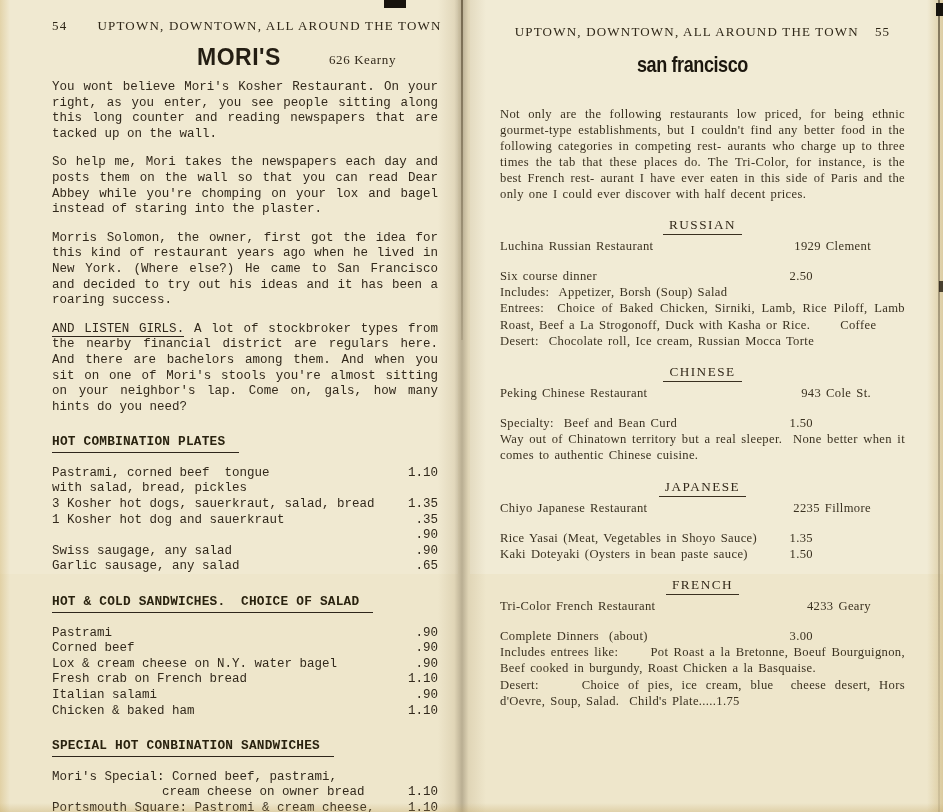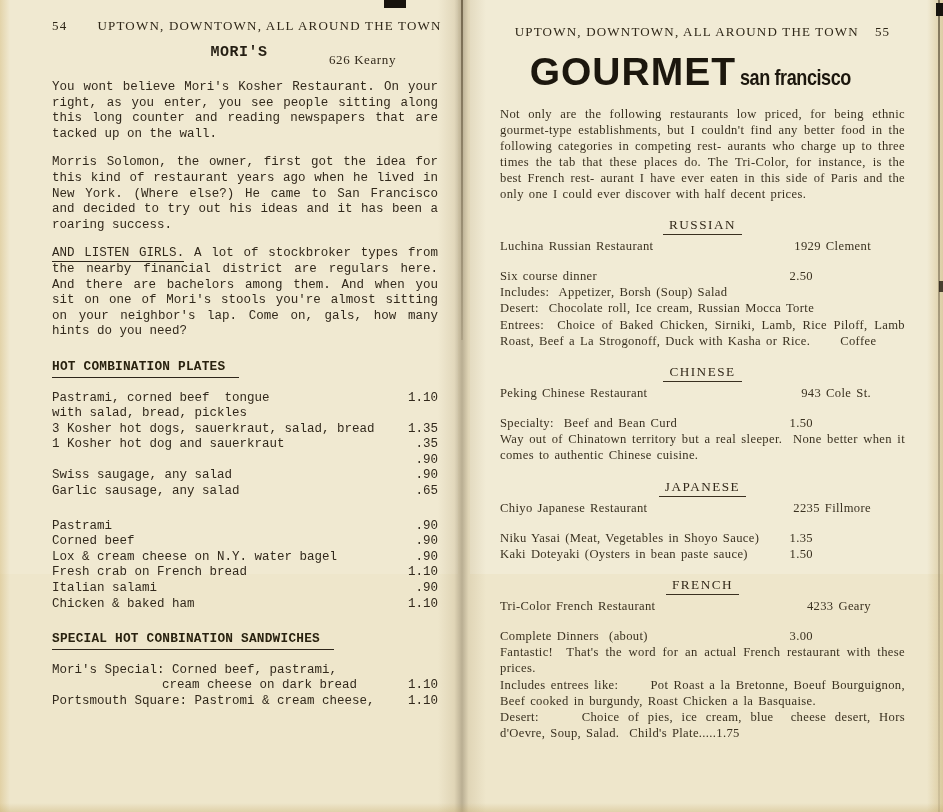--- a/index.html
+++ b/index.html
@@ -52,22 +52,22 @@
   }
   .page-left .runhead{justify-content:flex-start;}
   .runhead .pnum{font-size:13px;}
   .page-left .pnum{margin-right:30px;}
   .page-right .pnum{margin-left:16px;}
 
   
   .title-row{position:relative;height:32px;margin-top:10px;}
   .moris{
     position:absolute;left:0;right:12px;text-align:center;
-    font-family:Liberation Mono, monospace;font-weight:bold;
-    font-size:15px;letter-spacing:.5px;color:#241e13;
+    font-family:Liberation Sans, sans-serif;font-weight:bold;
+    font-size:23px;letter-spacing:.5px;color:#241e13;
   }
   .moris-addr{position:absolute;right:42px;top:8px;font-size:13px;letter-spacing:.6px;}
 
   .ltext{font-family:"Liberation Mono", monospace;font-size:12.5px;line-height:15.6px;}
   .para{margin:0 0 13px 0;text-align:justify;}
   .para:first-child{margin-top:4px;}
   .ul{border-bottom:1.2px solid #2e261b;padding-bottom:.5px;}
 
   .lsec{margin-top:19px;}
   .lhead{
@@ -117,20 +117,21 @@
     </div>
 
     <div class="title-row">
       <span class="moris">MORI'S</span>
       <span class="moris-addr">626 Kearny</span>
     </div>
 
     <div class="ltext">
       <div id="left-paras">
           <p class="para">You wont believe Mori's Kosher Restaurant.  On your right, as you enter, you see people sitting along this long counter and reading newspapers that are tacked up on the wall.</p>
+          <p class="para">So help me, Mori takes the newspapers each day and posts them on the wall so that you can read Dear Abbey while you're chomping on your lox and bagel instead of staring into the plaster.</p>
           <p class="para">Morris Solomon, the owner, first got the idea for this kind of restaurant years ago when he lived in New York. (Where else?)  He came to San Francisco and decided to try out his ideas and it has been a roaring success.</p>
         </div>
       <p class="para">
         <span class="ul">AND LISTEN GIRLS.</span><span> A lot of stockbroker types from the nearby financial district are regulars here.  And there are bachelors among them.  And when you sit on one of Mori's stools you're almost sitting on your neighbor's lap.  Come on, gals, how many hints do you need?</span>
       </p>
       <div id="left-sections">
           <div class="lsec"><div class="lhead">HOT COMBINATION PLATES</div><div class="lrows">
               <div class="lrow">
                 <span class="t">Pastrami, corned beef  tongue</span>
                 <span class="p">1.10</span>
@@ -151,21 +152,21 @@
               </div>
               <div class="lrow">
                 <span class="t">Swiss saugage, any salad</span>
                 <span class="p">.90</span>
               </div>
               <div class="lrow">
                 <span class="t">Garlic sausage, any salad</span>
                 <span class="p">.65</span>
               </div>
             </div></div>
-          <div class="lsec"><div class="lrows">
+          <div class="lsec"><div class="lhead">HOT &amp; COLD SANDWICHES.  CHOICE OF SALAD</div><div class="lrows">
               <div class="lrow">
                 <span class="t">Pastrami</span>
                 <span class="p">.90</span>
               </div>
               <div class="lrow">
                 <span class="t">Corned beef</span>
                 <span class="p">.90</span>
               </div>
               <div class="lrow">
                 <span class="t">Lox &amp; cream cheese on N.Y. water bagel</span>
@@ -182,64 +183,63 @@
               <div class="lrow">
                 <span class="t">Chicken &amp; baked ham</span>
                 <span class="p">1.10</span>
               </div>
             </div></div>
           <div class="lsec"><div class="lhead">SPECIAL HOT CONBINATION SANDWICHES</div><div class="lrows">
               <div class="lrow">
                 <span class="t">Mori's Special: Corned beef, pastrami,</span>
               </div>
               <div class="lrow ind1">
-                <span class="t">cream cheese on dark bread</span>
+                <span class="t">cream cheese on owner bread</span>
                 <span class="p">1.10</span>
               </div>
               <div class="lrow">
                 <span class="t">Portsmouth Square: Pastromi &amp; cream cheese,</span>
                 <span class="p">1.10</span>
               </div>
             </div></div>
         </div>
     </div>
   </div>
 
   <div class="page page-right">
     <div class="runhead">
       <span>UPTOWN, DOWNTOWN, ALL AROUND THE TOWN</span>
       <span class="pnum">55</span>
     </div>
 
     <div class="gourmet-row">
-      <span class="gourmet">GOURMET</span>
         <span class="gourmet-sub">san francisco</span>
     </div>
 
     <div class="rtext">
       <p class="intro">Not only are the following restaurants low priced, for being ethnic gourmet-type establishments, but I couldn't find any better food in the following categories in competing rest- aurants who charge up to three times the tab that these places do.  The Tri-Color, for instance, is the best French rest- aurant I have ever eaten in this side of Paris and the only one I could ever discover with half decent prices.</p>
       <div id="right-sections">
           <div class="rsec">
             <div class="rhead"><span>RUSSIAN</span></div>
             <div class="rrow">
               <span class="rname">Luchina Russian Restaurant</span>
               <span class="raddr">1929 Clement</span>
             </div>
             <div class="rline">
               <span class="t">Six course dinner</span>
               <span class="p">2.50</span>
             </div>
             <div class="rline">
               <span class="t">Includes:  Appetizer, Borsh (Soup) Salad</span>
             </div>
             <div class="rline">
+              <span class="t">Entrees:  Choice of Baked Chicken, Sirniki, Lamb, Rice Piloff, Lamb Roast, Beef a La Strogonoff, Duck with Kasha or Rice.      Coffee</span>
+            </div>
+            <div class="rline">
               <span class="t">Desert:  Chocolate roll, Ice cream, Russian Mocca Torte</span>
-            </div>
-            <div class="rline">
-              <span class="t">Entrees:  Choice of Baked Chicken, Sirniki, Lamb, Rice Piloff, Lamb Roast, Beef a La Strogonoff, Duck with Kasha or Rice.      Coffee</span>
             </div>
           </div>
           <div class="rsec">
             <div class="rhead"><span>CHINESE</span></div>
             <div class="rrow">
               <span class="rname">Peking Chinese Restaurant</span>
               <span class="raddr">943 Cole St.</span>
             </div>
             <div class="rline">
               <span class="t">Specialty:  Beef and Bean Curd</span>
@@ -249,40 +249,37 @@
               <span class="t">Way out of Chinatown territory but a real sleeper.  None better when it comes to authentic Chinese cuisine.</span>
             </div>
           </div>
           <div class="rsec">
             <div class="rhead"><span>JAPANESE</span></div>
             <div class="rrow">
               <span class="rname">Chiyo Japanese Restaurant</span>
               <span class="raddr">2235 Fillmore</span>
             </div>
             <div class="rline">
-              <span class="t">Niku Yasai (Meat, Vegetables in Shoyo Sauce)</span>
+              <span class="t">Rice Yasai (Meat, Vegetables in Shoyo Sauce)</span>
               <span class="p">1.35</span>
             </div>
             <div class="rline">
               <span class="t">Kaki Doteyaki (Oysters in bean paste sauce)</span>
               <span class="p">1.50</span>
             </div>
           </div>
           <div class="rsec">
             <div class="rhead"><span>FRENCH</span></div>
             <div class="rrow">
               <span class="rname">Tri-Color French Restaurant</span>
               <span class="raddr">4233 Geary</span>
             </div>
             <div class="rline">
               <span class="t">Complete Dinners  (about)</span>
               <span class="p">3.00</span>
-            </div>
-            <div class="rline">
-              <span class="t">Fantastic!  That's the word for an actual French restaurant with these prices.</span>
             </div>
             <div class="rline">
               <span class="t">Includes entrees like:      Pot Roast a la Bretonne, Boeuf Bourguignon, Beef cooked in burgundy, Roast Chicken a la Basquaise.</span>
             </div>
             <div class="rline">
               <span class="t">Desert:     Choice of pies, ice cream, blue  cheese desert, Hors d'Oevre, Soup, Salad.  Child's Plate.....1.75</span>
             </div>
           </div>
         </div>
     </div>

